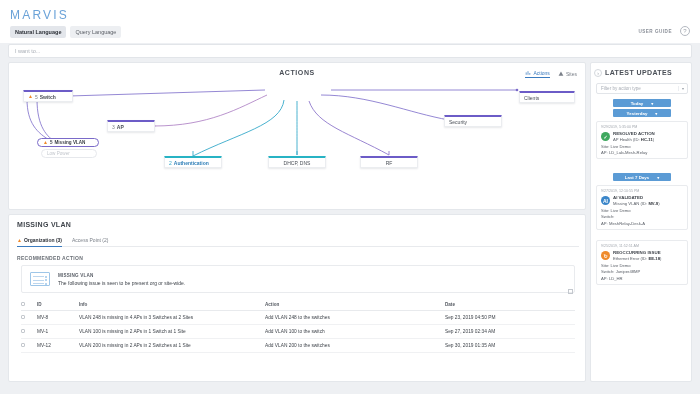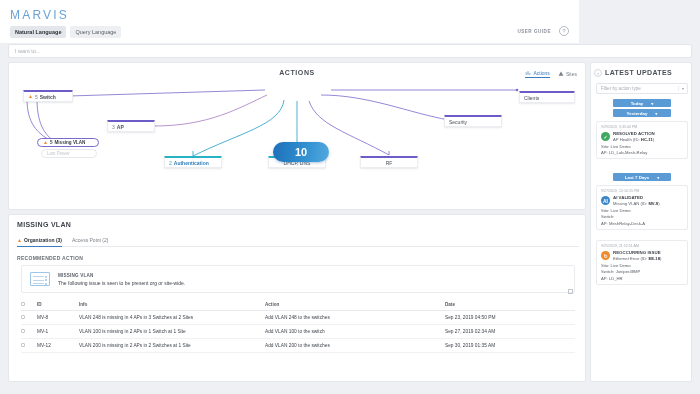--- a/index.html
+++ b/index.html
@@ -6,21 +6,21 @@
   html, body {
     width: 700px; height: 394px;
     background: #eef0f3;
     font-family: "Liberation Sans", sans-serif;
     overflow: hidden;
   }
   .app { position: relative; width: 700px; height: 394px; }
 
   
   .topbar {
-    position: absolute; left: 0; top: 0; width: 579px; height: 43px;
+    position: absolute; left: 0; top: 0; width: 700px; height: 43px;
     background: #ffffff;
   }
   .brand {
     position: absolute; left: 10px; top: 8px;
     font-size: 12px; letter-spacing: 2.2px; font-weight: 400;
     color: #6aa2d8;
   }
   .langtabs { position: absolute; left: 10px; top: 26px; display: flex; gap: 4px; }
   .langtab {
     font-size: 5.5px; padding: 3px 5px; border-radius: 2px;
@@ -245,21 +245,20 @@
       <path d="M300 38 C308 62 340 70 380 92" stroke="#8f78cc" stroke-width="0.9" fill="none"></path>
       <path d="M312 32 C360 32 400 50 440 57" stroke="#7a6ac9" stroke-width="0.8" fill="none"></path>
       <circle cx="440" cy="57" r="1.3" fill="#7a6ac9"></circle>
       <path d="M322 27 L508 27" stroke="#7a6ac9" stroke-width="0.8" fill="none"></path>
       <circle cx="508" cy="27" r="1.3" fill="#7a6ac9"></circle>
       <path d="M184 93 L184 88" stroke="#35a9c9" stroke-width="0.9"></path>
       <path d="M288 92 L288 88" stroke="#35a9c9" stroke-width="0.9"></path>
       <path d="M380 92 L380 88" stroke="#8f78cc" stroke-width="0.9"></path>
     </svg>
 
-    <div class="hub">10</div>
 
     <div class="node" style="left:14px; top:27px; width:50px; height:12px;">
       <span class="warn">▲</span>
       <span class="cnt">5</span>
       <span class="node-label strong" style="font-weight:bold">Switch</span>
     </div>
 
     <div class="node" style="left:98px; top:57px; width:48px; height:12px;">
       <span class="cnt">3</span>
       <span class="node-label" style="font-weight:bold">AP</span>

